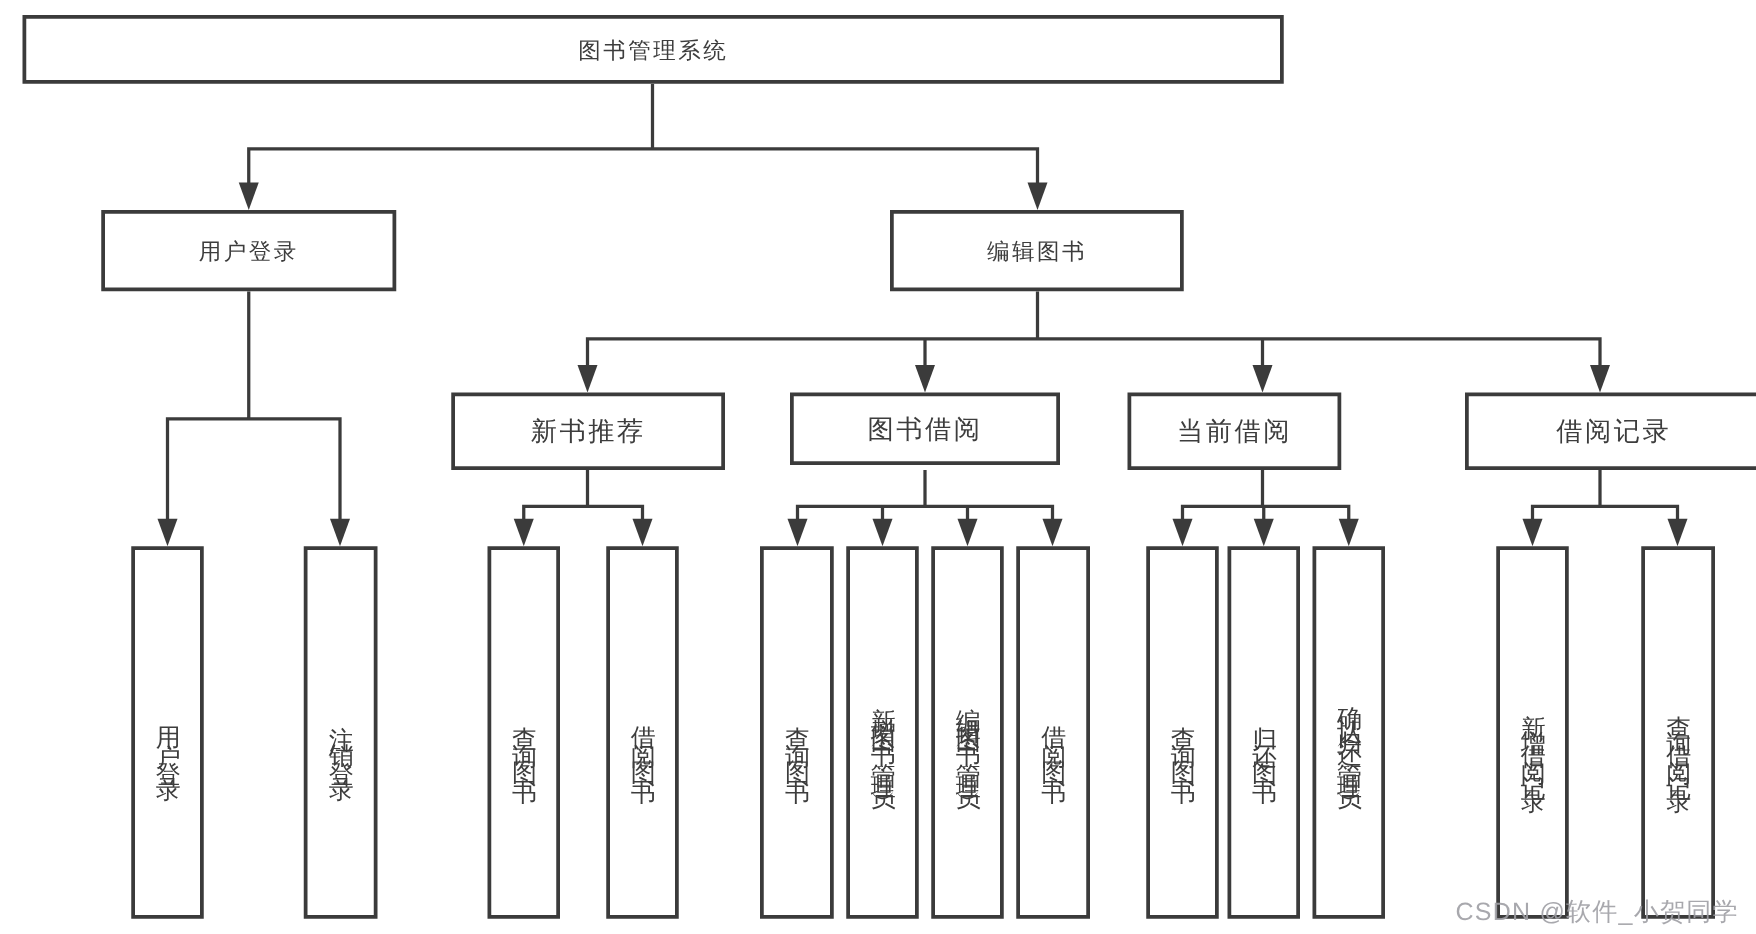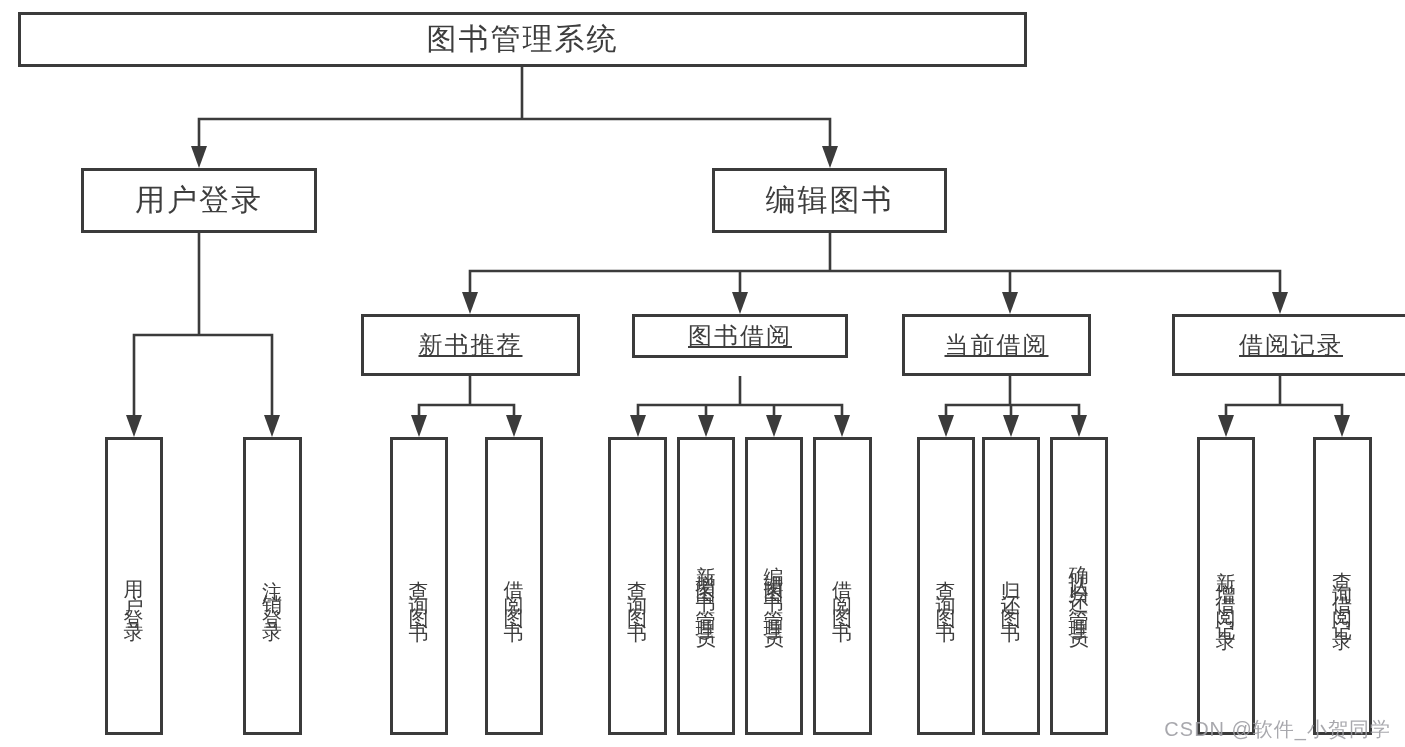--- a/index.html
+++ b/index.html
@@ -15,22 +15,22 @@
   .node {
     position: absolute;
     box-sizing: border-box;
     background: #ffffff;
     border: 3px solid #3b3b3b;
     display: flex;
     align-items: center;
     justify-content: center;
     color: #3d3d3d;
   }
-  .node.h span { font-size: 30px; letter-spacing: 2px; white-space: nowrap; }
-  .node.lv3 span { font-size: 24px; text-decoration: underline; }
+  .node.h span { font-size: 18px; letter-spacing: 2px; white-space: nowrap; }
+  .node.lv3 span { font-size: 21px; }
   .node.v span {
     writing-mode: vertical-rl;
     text-orientation: mixed;
     font-size: 20px;
     line-height: 1;
   }
   .node.v span.ls4 { letter-spacing: 14px; padding-top: 14px; }
   .node.v span.ls6 { letter-spacing: 12px; padding-top: 12px; }
   .node.v span.ls9 { letter-spacing: 9px;  padding-top: 9px; }
   .watermark {
@@ -93,24 +93,24 @@
   <div class="node h" style="left:81px; top:168px; width:236px; height:65px">
     <span>用户登录</span>
   </div>
   <div class="node h" style="left:712px; top:168px; width:235px; height:65px">
     <span>编辑图书</span>
   </div>
 
   <div class="node h lv3" style="left:361px; top:314px; width:219px; height:62px">
     <span>新书推荐</span>
   </div>
-  <div class="node h lv3" style="left:632px; top:314px; width:216px; height:44px">
+  <div class="node h lv3" style="left:632px; top:314px; width:216px; height:58px">
     <span>图书借阅</span>
   </div>
-  <div class="node h lv3" style="left:902px; top:314px; width:189px; height:62px">
+  <div class="node h lv3" style="left:902px; top:314px; width:171px; height:62px">
     <span>当前借阅</span>
   </div>
   <div class="node h lv3" style="left:1172px; top:314px; width:238px; height:62px">
     <span>借阅记录</span>
   </div>
 
   <div class="node v" style="left:105px; top:437px; width:58px; height:298px">
     <span class="ls4">用户登录</span>
   </div>
   <div class="node v" style="left:243px; top:437px; width:59px; height:298px">

